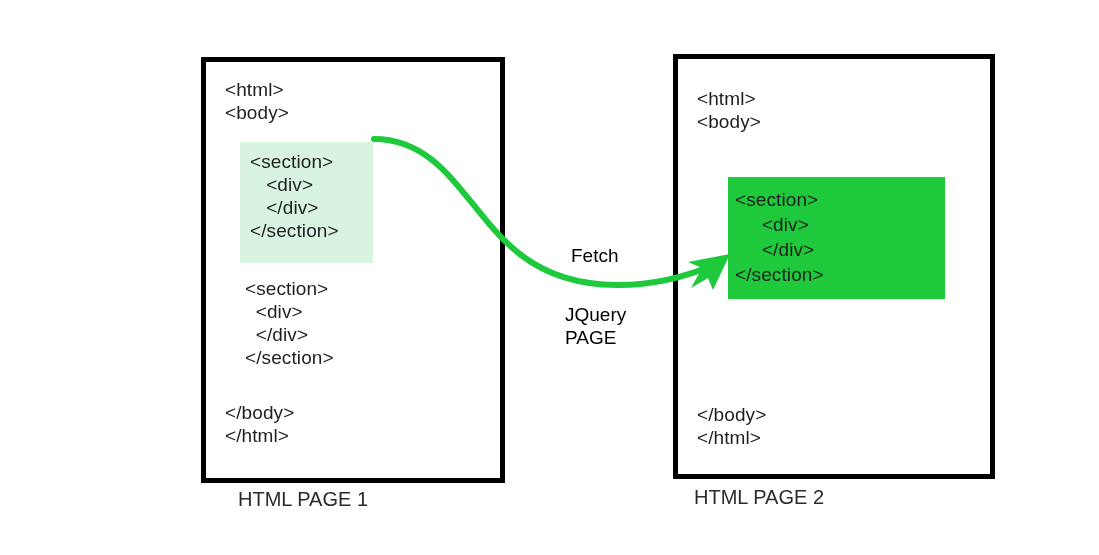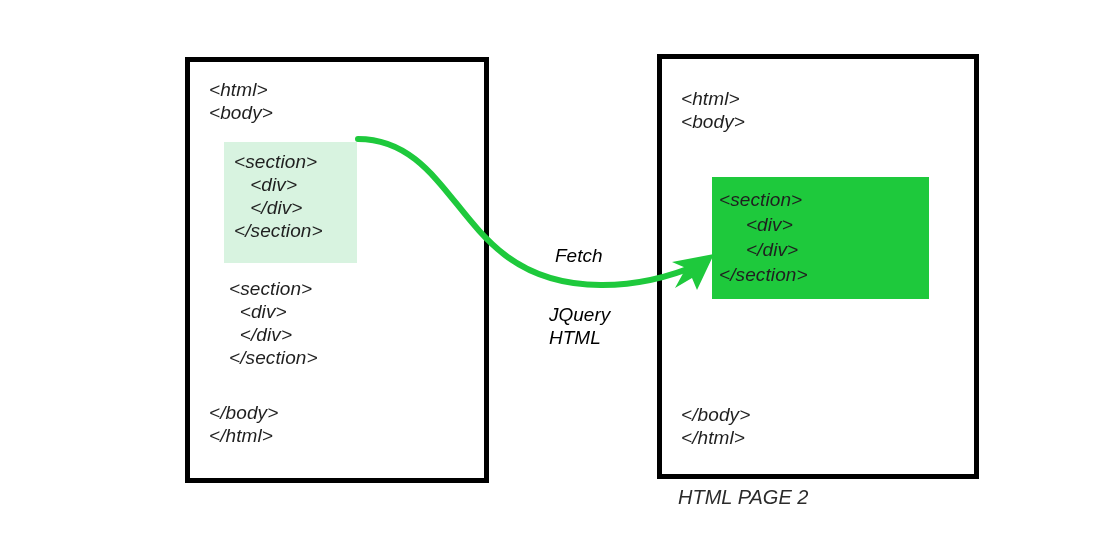--- a/index.html
+++ b/index.html
@@ -12,25 +12,24 @@
     height: 555px;
     position: relative;
     overflow: hidden;
     font-family: "Liberation Sans", sans-serif;
     color: #1a1a1a;
     -webkit-font-smoothing: antialiased;
   }
 
   .stage {
     position: absolute;
-    left: 0;
+    left: 16px;
     top: 0;
     width: 884px;
     height: 555px;
-    font-style: italic;
   }
 
   
   .page-box {
     position: absolute;
     border: 5px solid #000000;
     background: #ffffff;
     box-sizing: border-box;
   }
   #page-box-1 { left: 185px; top: 57px;  width: 304px; height: 426px; }
@@ -116,20 +115,21 @@
   <div class="code-line" style="left:234px; top:219px;">&lt;/section&gt;</div>
 
   <div class="code-line" style="left:229px; top:277px;">&lt;section&gt;</div>
   <div class="code-line" style="left:229px; top:300px;">  &lt;div&gt;</div>
   <div class="code-line" style="left:229px; top:323px;">  &lt;/div&gt;</div>
   <div class="code-line" style="left:229px; top:346px;">&lt;/section&gt;</div>
 
   <div class="code-line" style="left:209px; top:401px;">&lt;/body&gt;</div>
   <div class="code-line" style="left:209px; top:424px;">&lt;/html&gt;</div>
 
+  <div class="caption" id="caption-page-1">HTML PAGE 1</div>
 
   <div class="page-box" id="page-box-2"></div>
 
   <div class="green-block"></div>
 
   <div class="code-line" style="left:681px; top:87px;">&lt;html&gt;</div>
   <div class="code-line" style="left:681px; top:110px;">&lt;body&gt;</div>
 
   <div class="code-line" style="left:719px; top:188px;">&lt;section&gt;</div>
   <div class="code-line" style="left:719px; top:213px;">     &lt;div&gt;</div>
@@ -143,15 +143,15 @@
 
   <svg id="arrow-svg" viewBox="0 0 1099 555">
     <path d="M 358 139
              C 430 139, 452 215, 505 255
              C 560 297, 640 290, 700 264" fill="none" stroke="#1ec93c" stroke-width="6" stroke-linecap="round"></path>
     <path d="M 714 254 L 672 262 L 686 268 L 675 288 L 692 278 L 697 290 Z" fill="#1ec93c"></path>
   </svg>
 
   <div class="arrow-label" id="label-fetch">Fetch</div>
   <div class="arrow-label" id="label-jquery">JQuery</div>
-  <div class="arrow-label" id="label-ajax">HTML</div>
+  <div class="arrow-label" id="label-ajax">PAGE</div>
 
 </div>
 
 </body></html>

